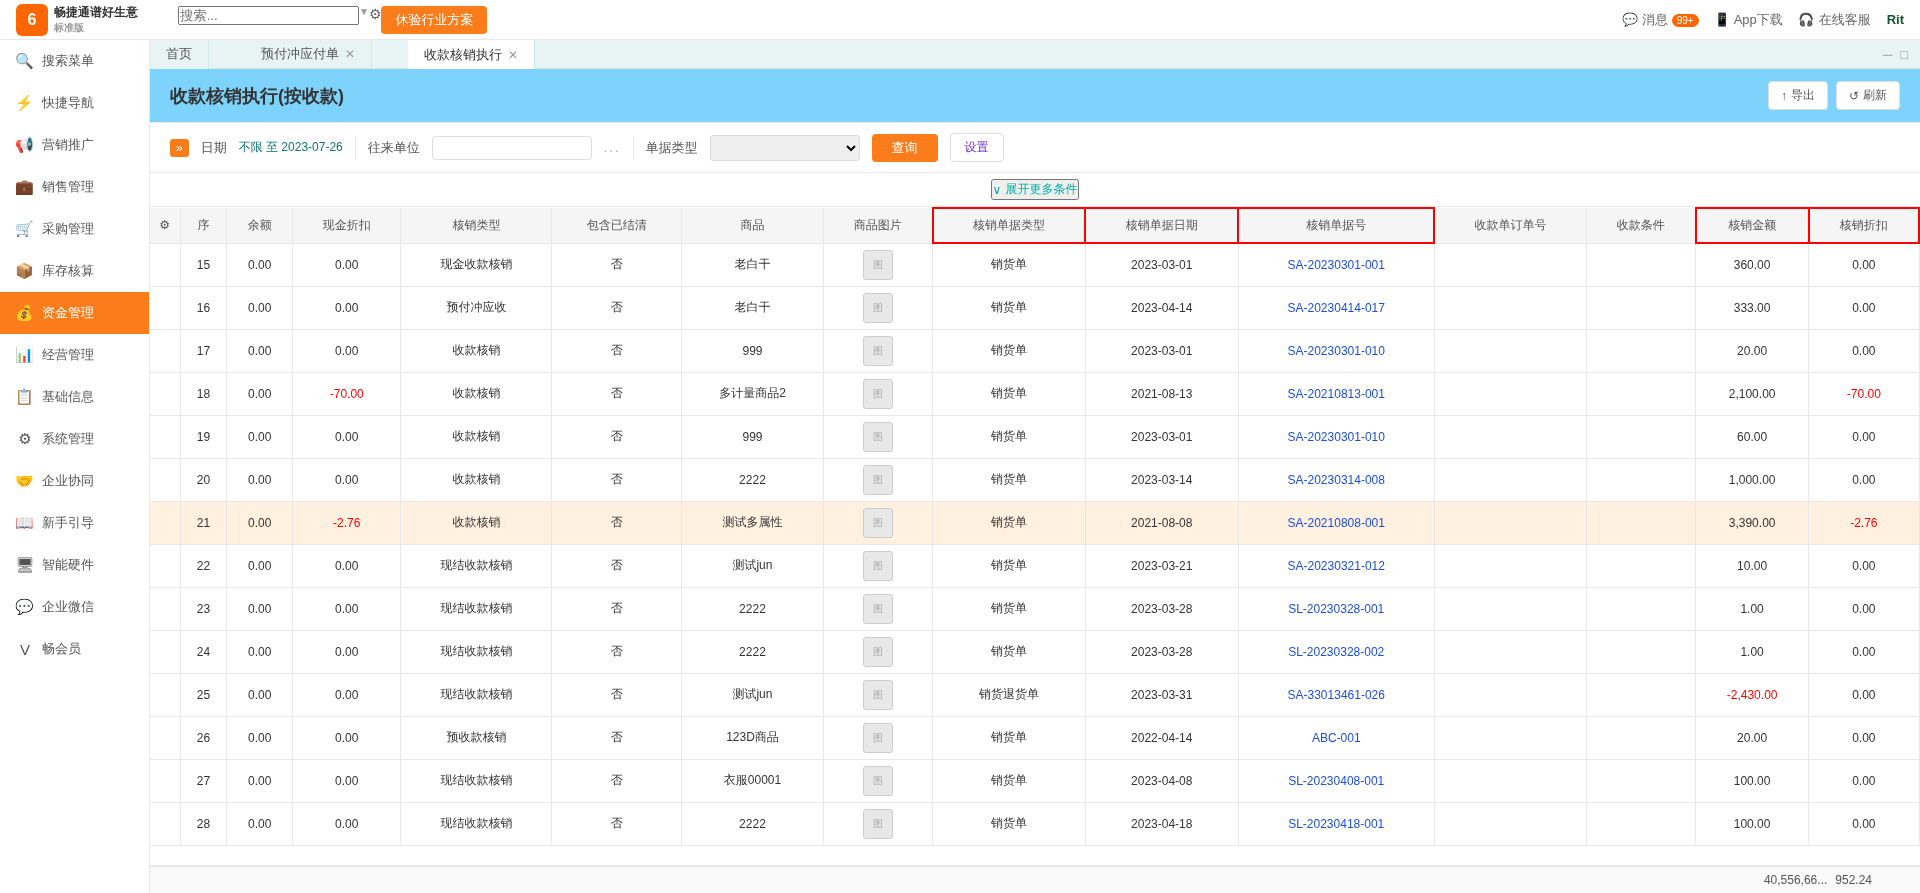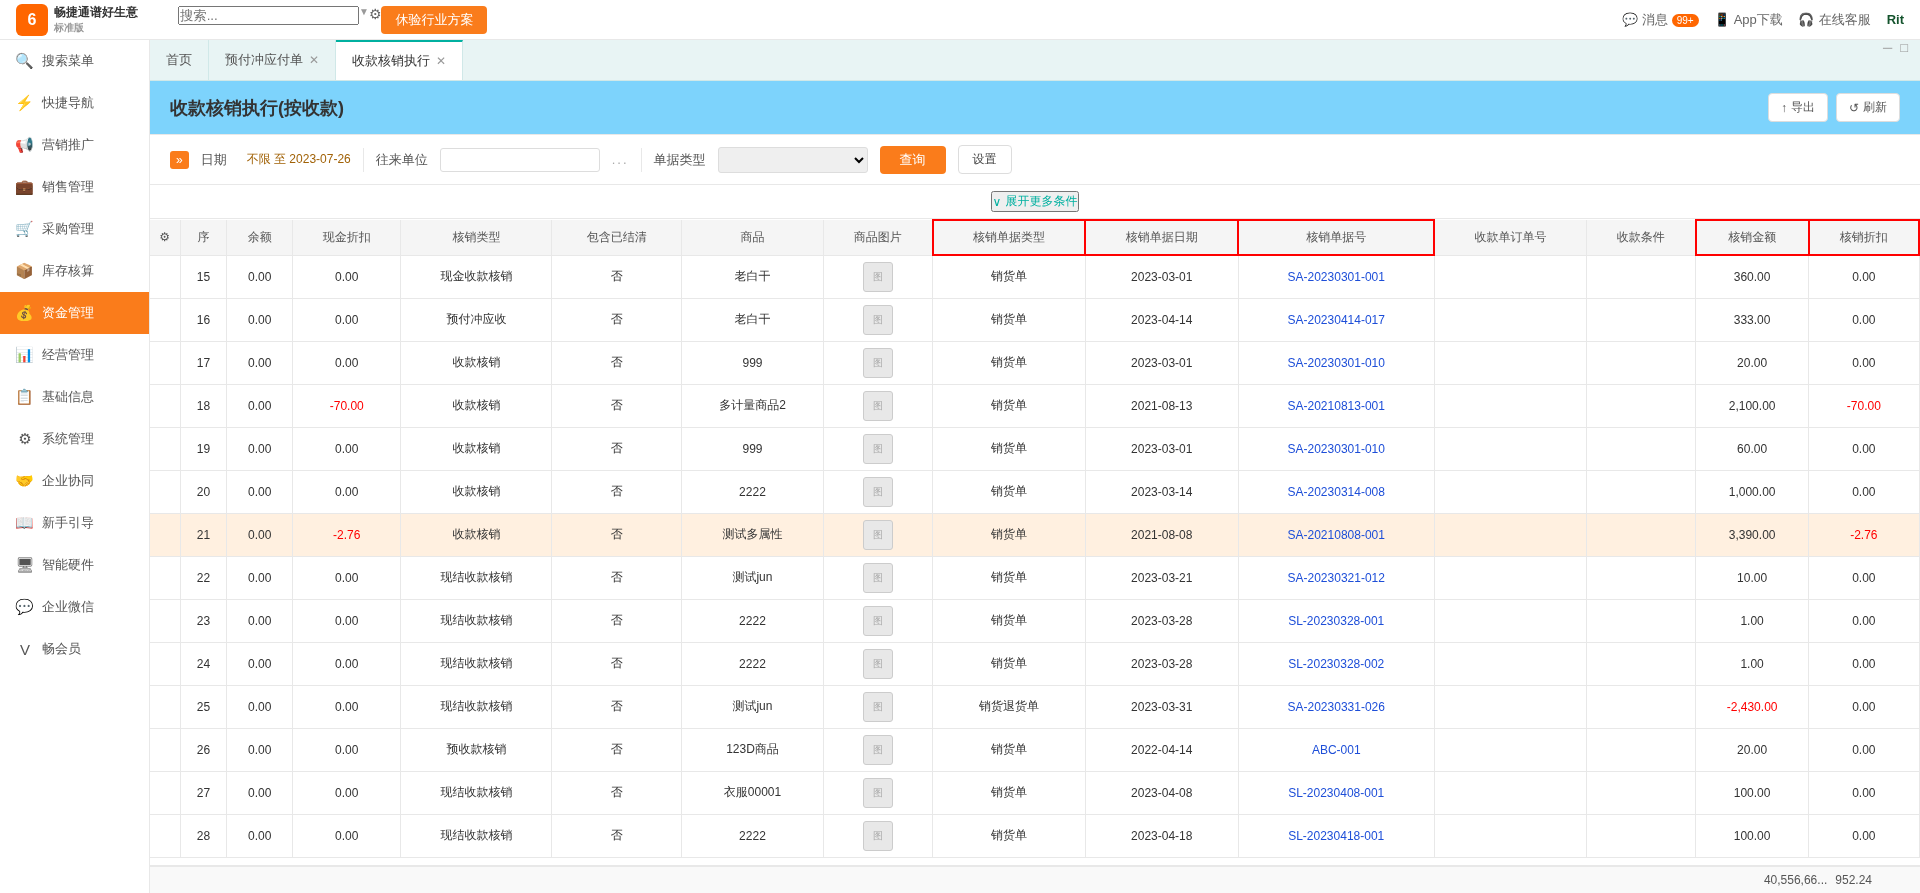--- a/index.html
+++ b/index.html
@@ -20,48 +20,48 @@
     
     .sidebar { width: 150px; background: #fff; border-right: 1px solid #e8e8e8; display: flex; flex-direction: column; }
     .sidebar-item { display: flex; align-items: center; gap: 8px; padding: 12px 16px; cursor: pointer; color: #555; font-size: 13px; }
     .sidebar-item.active { background: #fa7c1b; color: white; border-radius: 0; }
     .sidebar-icon { width: 18px; height: 18px; display: flex; align-items: center; justify-content: center; font-size: 15px; }
 
     
     .content-area { flex: 1; display: flex; flex-direction: column; overflow: hidden; }
 
     
-    .tabs { display: flex; align-items: flex-start; background: #e8f4f4; border-bottom: 1px solid #d0e8e8; height: 41px; }
+    .tabs { display: flex; align-items: center; background: #e8f4f4; border-bottom: 1px solid #d0e8e8; height: 29px; gap: 36px; }
     .tab { display: flex; align-items: center; gap: 6px; padding: 0 16px; height: 40px; cursor: pointer; font-size: 13px; color: #555; border-right: 1px solid #d0e8e8; }
     .tab.home { background: #e8f4f4; }
     .tab.active { background: #fff; color: #333; border-top: 2px solid #00b0a0; }
     .tab-close { color: #999; font-size: 12px; cursor: pointer; }
     .tabs-spacer { flex: 1; }
     .tab-actions { display: flex; align-items: center; gap: 8px; padding: 0 12px; }
 
     
     .page-header { padding: 12px 20px; background: #7dd3fc; border-bottom: 1px solid #e8e8e8; display: flex; align-items: center; justify-content: space-between; }
     .page-title { font-size: 18px; font-weight: bold; color: #333; }
     .page-actions { display: flex; gap: 8px; }
     .btn-outline { border: 1px solid #ddd; background: #fff; border-radius: 4px; padding: 5px 12px; font-size: 12px; cursor: pointer; color: #555; display: flex; align-items: center; gap: 4px; }
 
     
     .filter-bar { background: #fff; padding: 10px 20px; border-bottom: 1px solid #e8e8e8; }
     .filter-row { display: flex; align-items: center; gap: 12px; flex-wrap: wrap; }
     .filter-label { font-size: 13px; color: #555; }
     .filter-date-group { display: flex; gap: 4px; align-items: center; }
     .date-btn { padding: 3px 8px; font-size: 12px; border: 1px solid #ddd; border-radius: 3px; cursor: pointer; color: #555; background: #fff; }
     .date-btn.custom { background: #e8f4f4; color: #00b0a0; border-color: #00b0a0; }
-    .date-range { color: #a16207; font-size: 12px; margin-left: 8px; }
+    .date-range { color: #0f766e; font-size: 12px; margin-left: 0; }
     .filter-divider { height: 24px; width: 1px; background: #e8e8e8; }
     .filter-input { border: 1px solid #ddd; border-radius: 3px; padding: 4px 10px; font-size: 12px; width: 160px; }
     .filter-dots { color: #aaa; letter-spacing: 2px; }
     .filter-select { border: 1px solid #ddd; border-radius: 3px; padding: 4px 10px; font-size: 12px; width: 150px; }
     .query-btn { background: #fa7c1b; color: white; border: none; border-radius: 4px; padding: 5px 20px; font-size: 13px; cursor: pointer; }
-    .setting-btn { border: 1px solid #ddd; background: #fff; border-radius: 4px; padding: 5px 14px; font-size: 12px; cursor: pointer; color: #404040; }
+    .setting-btn { border: 1px solid #ddd; background: #fff; border-radius: 4px; padding: 5px 14px; font-size: 12px; cursor: pointer; color: #6d28d9; }
     .expand-bar { display: flex; justify-content: center; padding: 6px 0; background: #fff; border-bottom: 1px solid #e8e8e8; }
     .expand-btn { color: #00b0a0; font-size: 12px; cursor: pointer; display: flex; align-items: center; gap: 4px; }
 
     
     .table-container { flex: 1; overflow: auto; background: #fff; margin: 0; }
     table { width: 100%; border-collapse: collapse; font-size: 12px; }
     thead tr { background: #f5f5f5; }
     th { padding: 8px 6px; text-align: center; border-bottom: 1px solid #e8e8e8; border-right: 1px solid #e8e8e8; font-weight: normal; color: #555; white-space: nowrap; position: sticky; top: 0; background: #f5f5f5; z-index: 1; }
     td { padding: 6px 6px; text-align: center; border-bottom: 1px solid #e8e8e8; border-right: 1px solid #e8e8e8; white-space: nowrap; }
     tr.highlighted td { background: #fff0e0; }
@@ -463,21 +463,21 @@
                 <td>0.00</td>
                 <td>0.00</td>
                 <td>现结收款核销</td>
                 <td>否</td>
                 <td>测试jun</td>
                 <td>
                   <div style="width:30px;height:30px;background:#e8e8e8;border:1px solid #ccc;margin:0 auto;border-radius:3px;display:flex;align-items:center;justify-content:center;font-size:10px;color:#aaa;">图</div>
                 </td>
                 <td>销货退货单</td>
                 <td>2023-03-31</td>
-                <td><a class="link">SA-20230331-026</a></td>
+                <td><a class="link">SA-33013461-026</a></td>
                 <td></td>
                 <td></td>
                 <td style="color: red;">-2,430.00</td>
                 <td>0.00</td>
               </tr>
               <tr>
                 <td></td>
                 <td>26</td>
                 <td>0.00</td>
                 <td>0.00</td>

